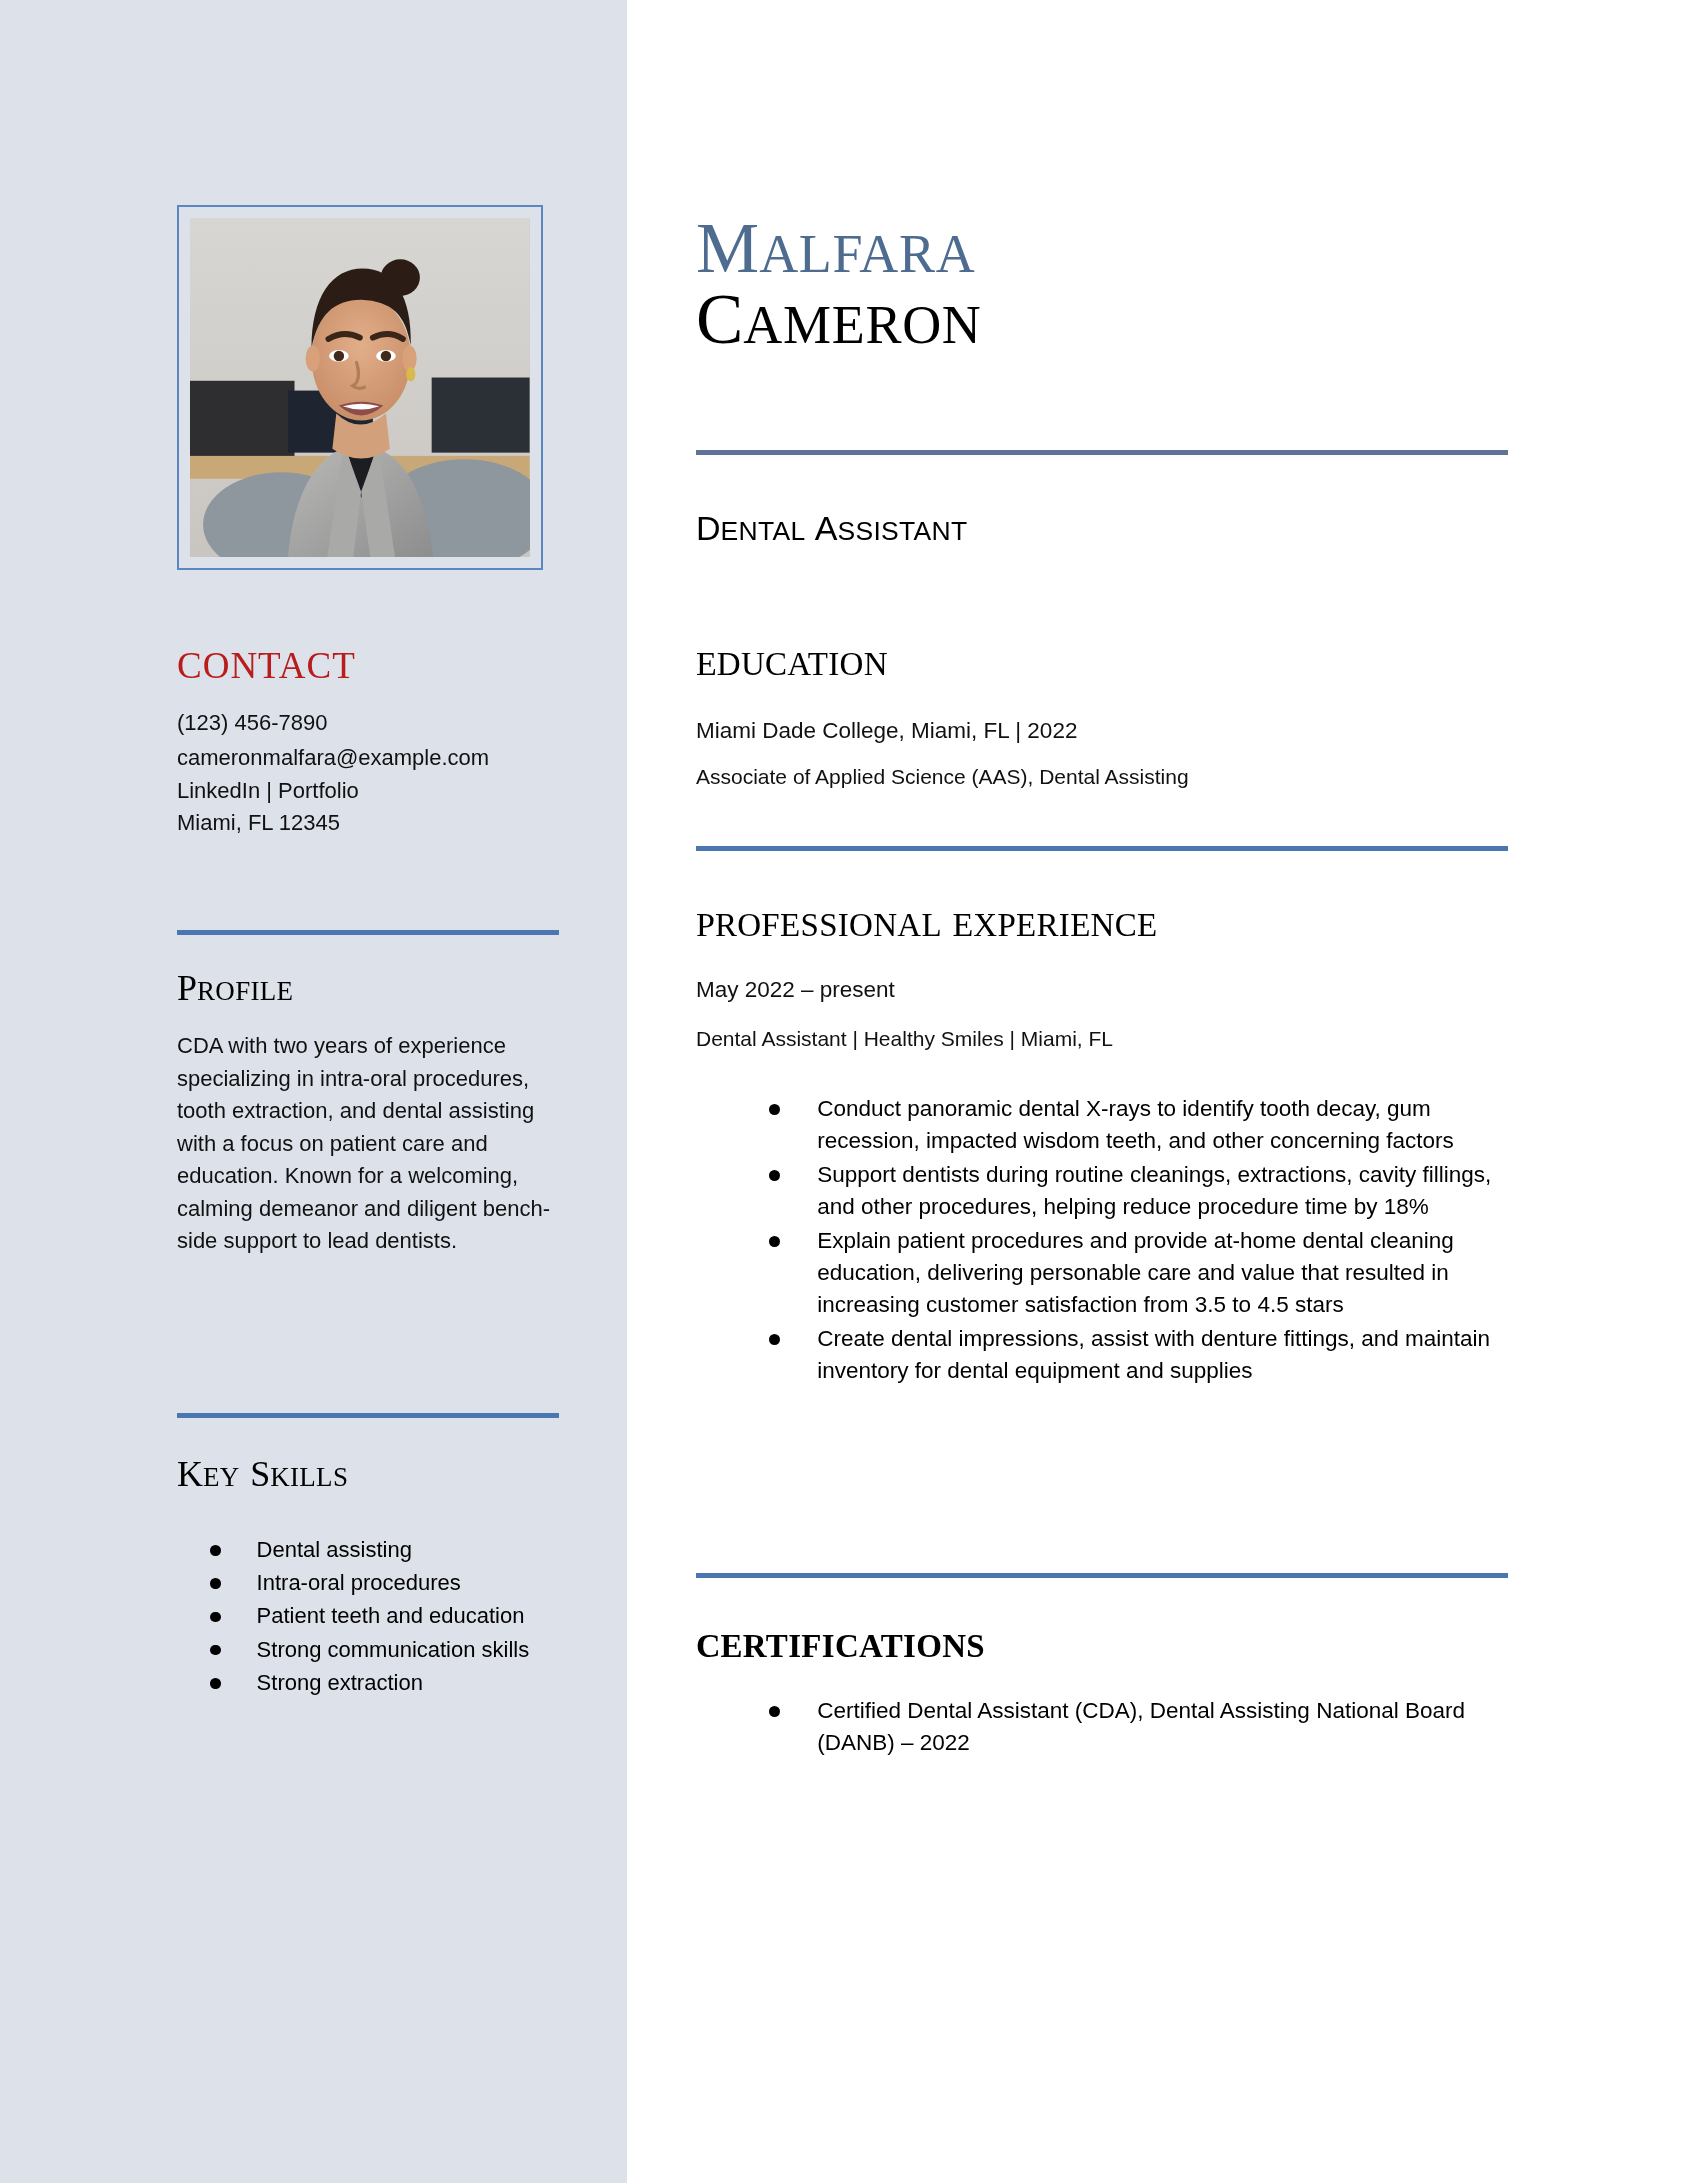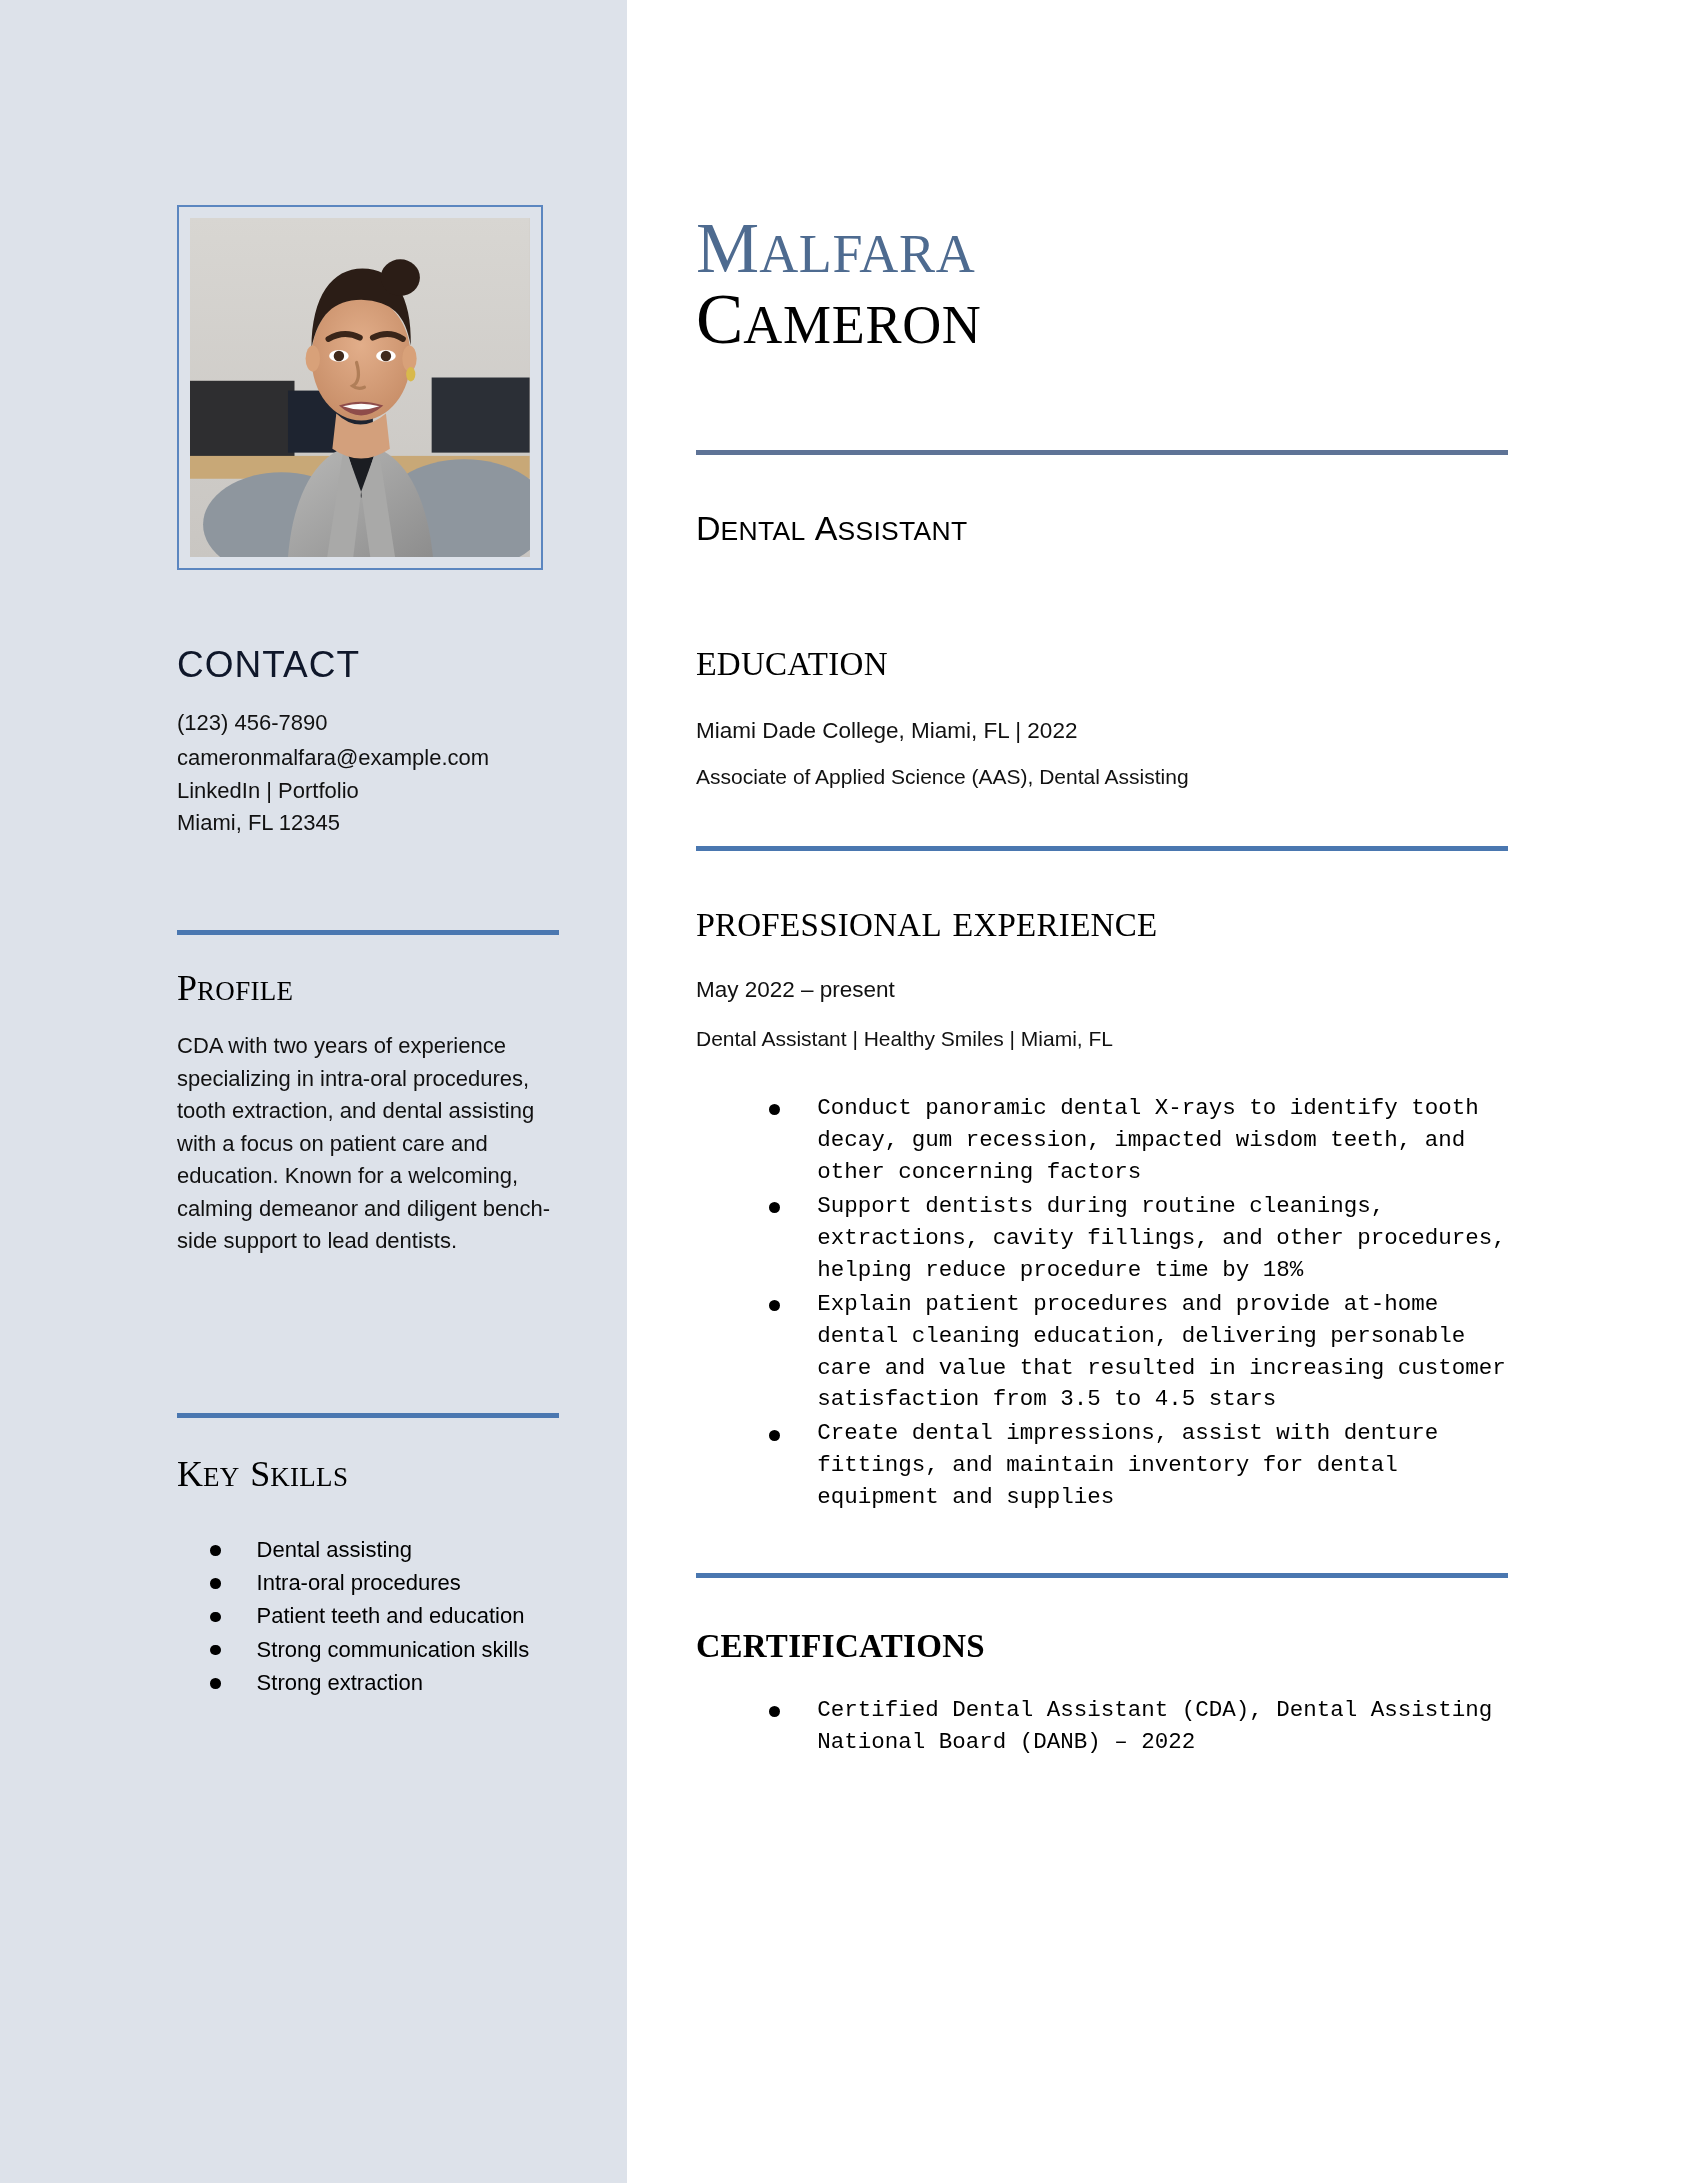--- a/index.html
+++ b/index.html
@@ -49,24 +49,24 @@
     height: 100%;
     position: relative;
     overflow: hidden;
     background: #cfcbc6;
   }
   .photo svg { display: block; width: 100%; height: 100%; }
 
   .sb-block { position: absolute; left: 177px; width: 382px; }
 
   .sb-head-caps {
-    font-family: Liberation Sans, sans-serif;
+    font-family: Liberation Serif, serif;
     font-size: 37px;
     letter-spacing: 1px;
-    color: #0f172a;
+    color: #b91c1c;
     white-space: nowrap;
   }
   
   .sc {
     font-family: "Liberation Serif", serif;
     color: #000;
     white-space: nowrap;
     line-height: 1;
   }
   .sc .big { font-size: 36px; }
@@ -139,21 +139,21 @@
   .m-sec-head .big { font-size: 34px; }
   .m-sec-head .sm  { font-size: 33px; letter-spacing: 0.3px; }
   .m-sec-head .gap { display: inline-block; width: 10.6px; }
 
   .m-text {
     font-size: 22.5px;
     line-height: 1.35;
     color: #111;
   }
 
-  .m-bullets { margin: 0; padding: 0; list-style: none; font-family: Liberation Mono, monospace; }
+  .m-bullets { margin: 0; padding: 0; list-style: none; }
   .m-bullets li {
     display: flex;
     align-items: flex-start;
     font-size: 22.5px;
     line-height: 1.42;
     margin-bottom: 2px;
   }
   .m-dot {
     flex: 0 0 auto;
     width: 11.2px; height: 11.2px;

